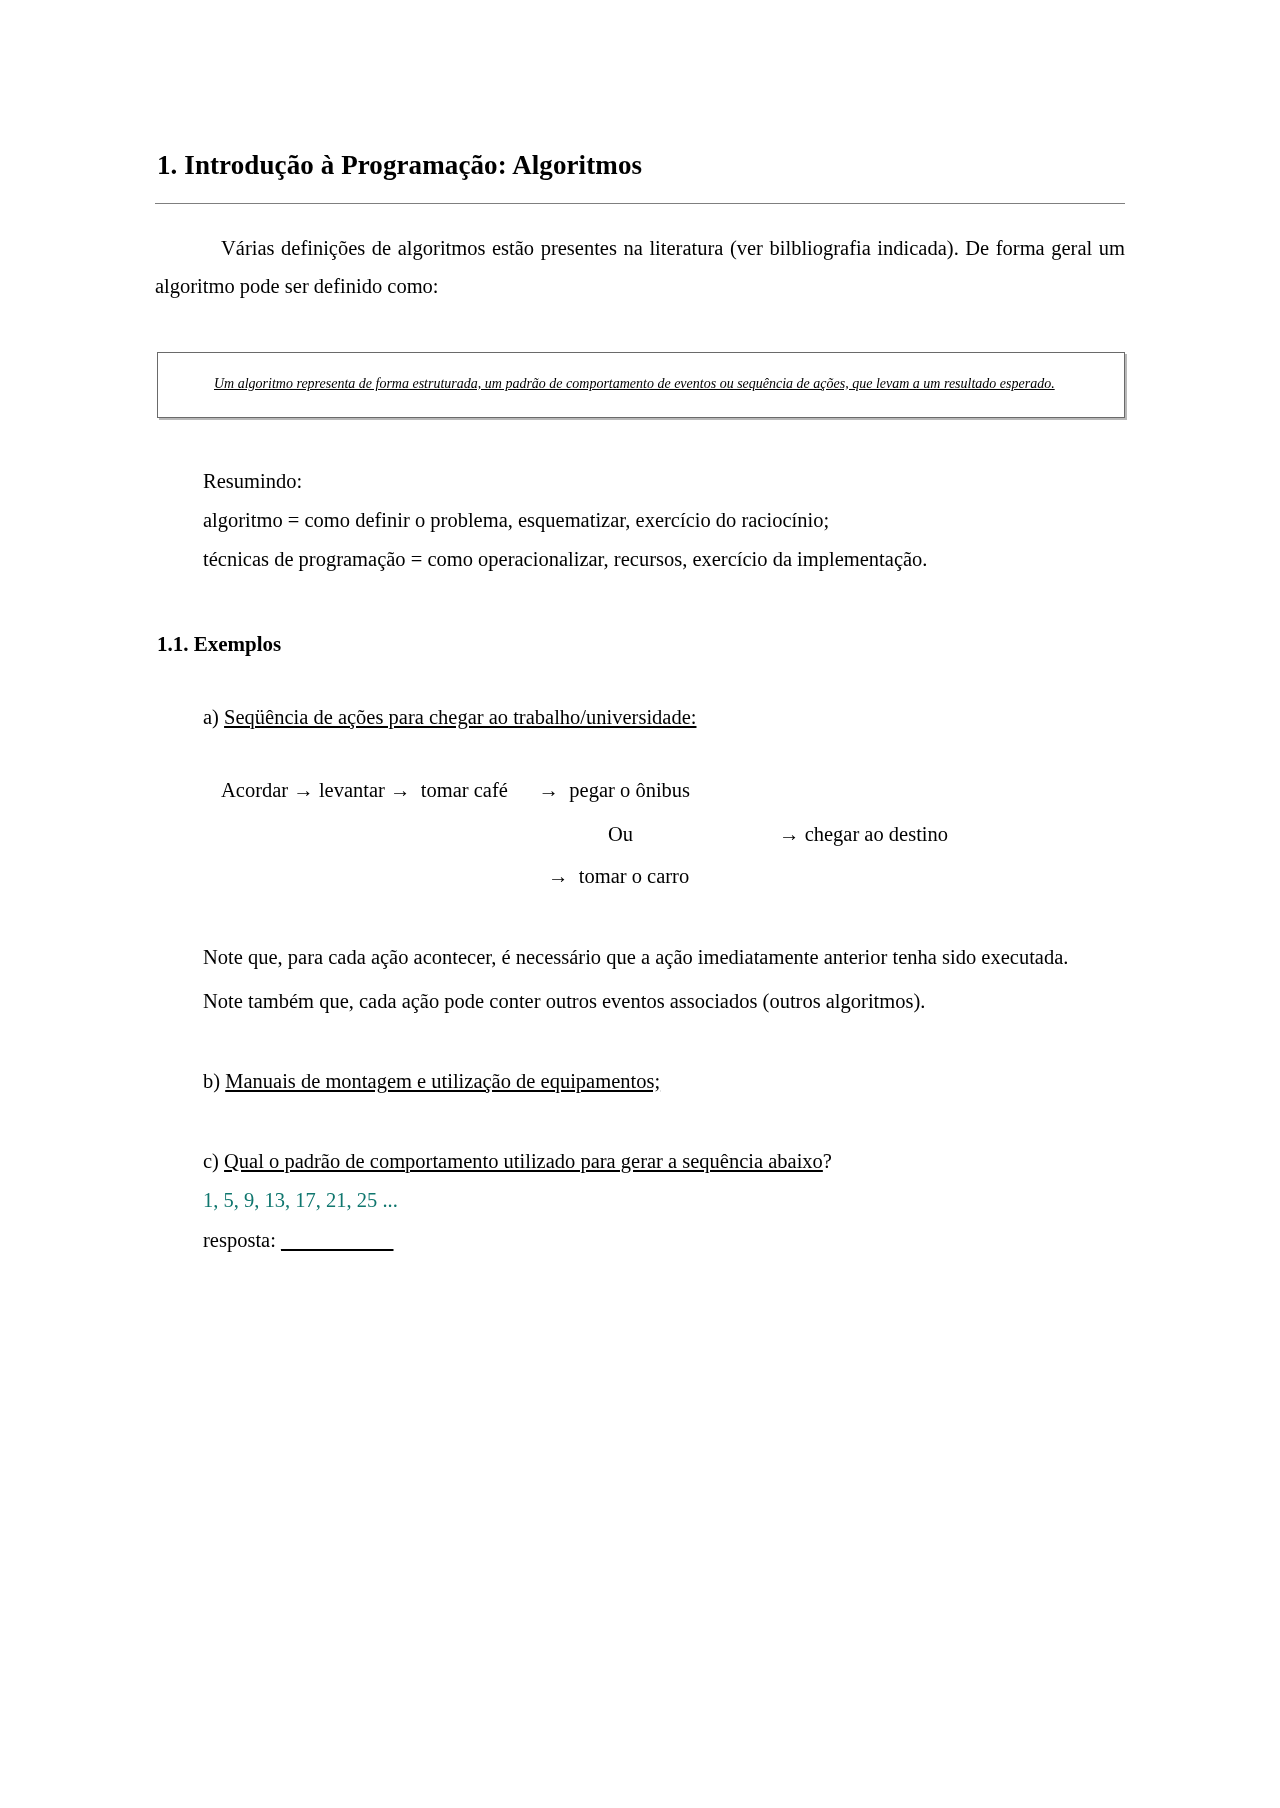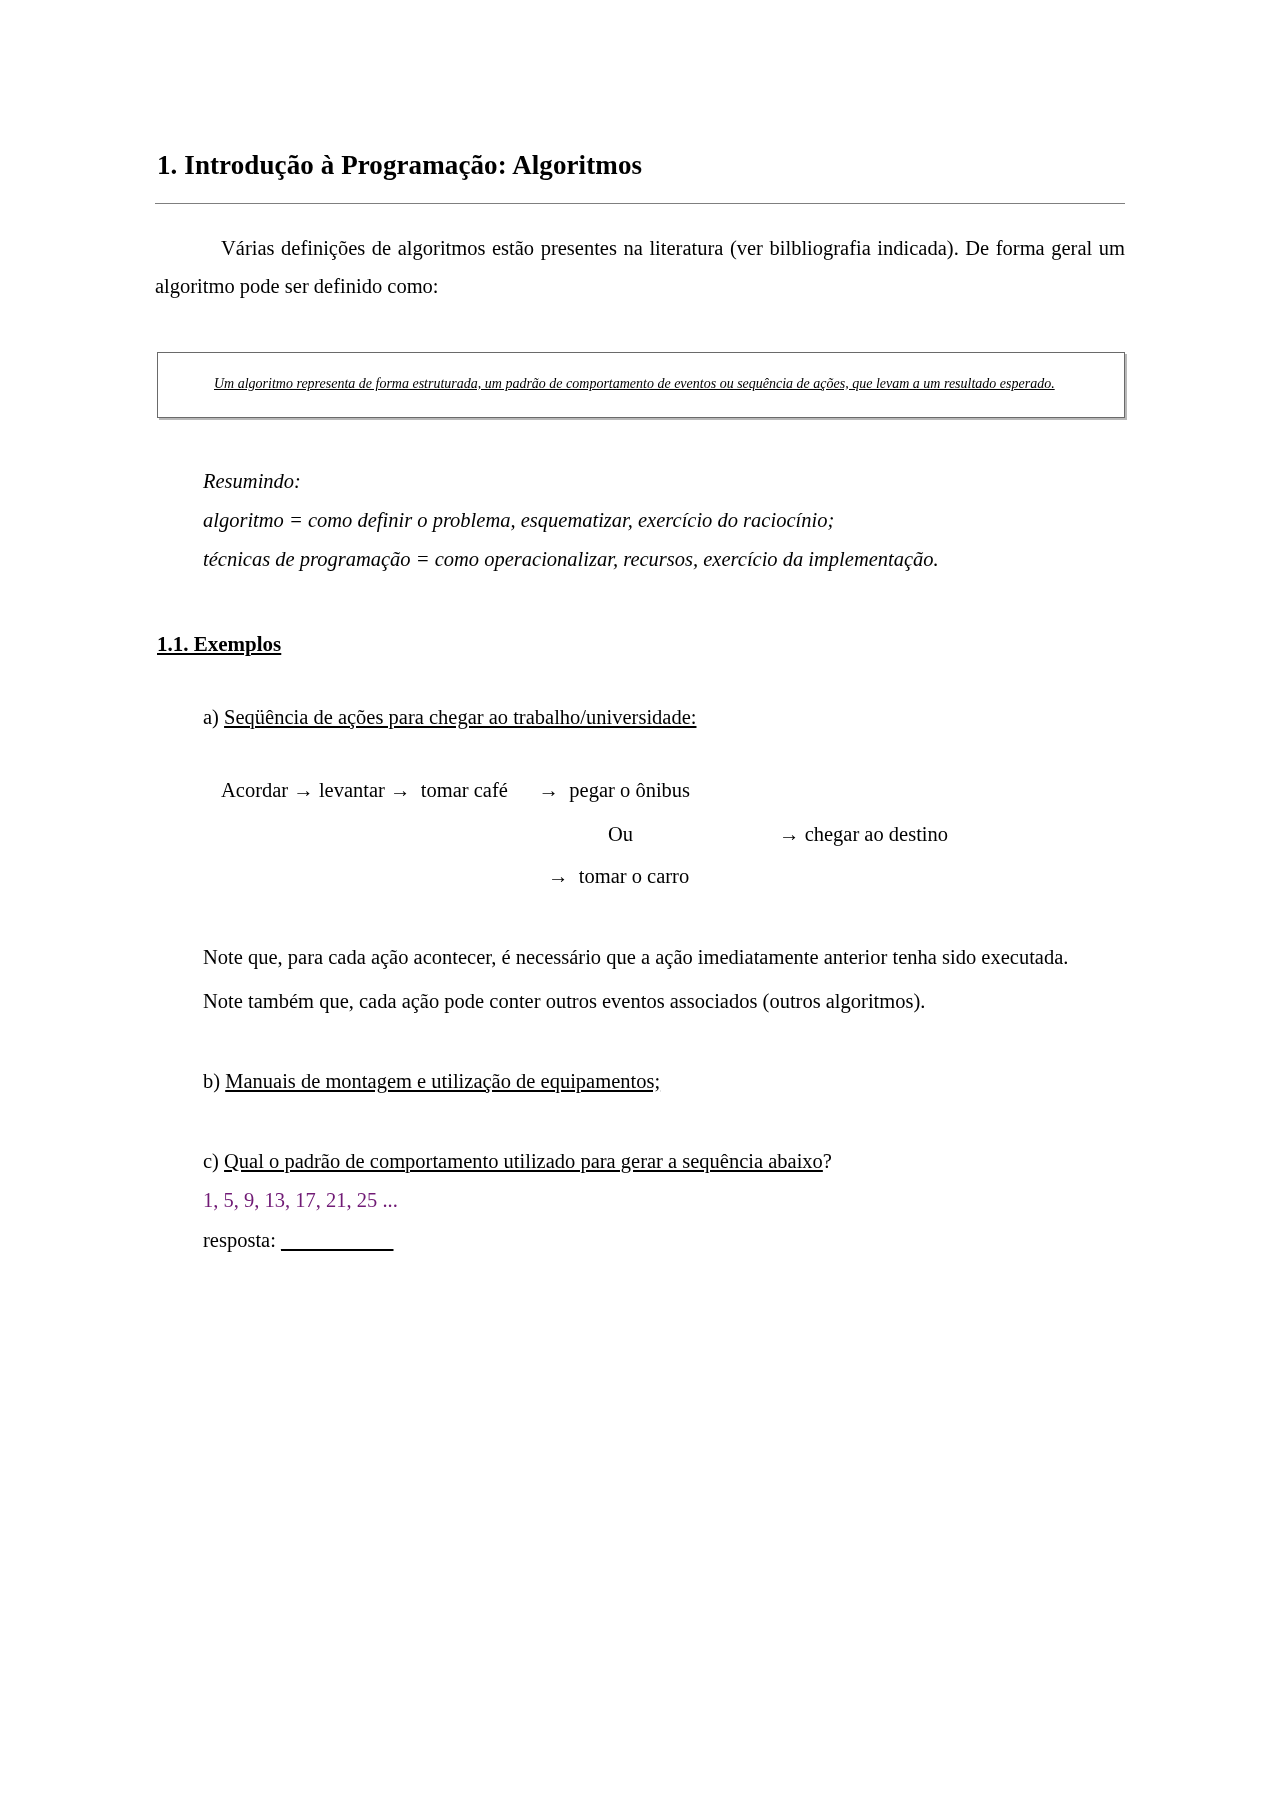--- a/index.html
+++ b/index.html
@@ -65,31 +65,29 @@
     font-style: italic;
     font-size: 14px;
     line-height: 1.85;
     text-align: justify;
     text-decoration: underline;
   }
 
   .resumo-block {
     margin-top: 44px;
     padding-left: 48px;
-    font-style: italic;
   }
   .resumo-block p {
     font-size: 20.5px;
     line-height: 1.92;
   }
 
   h2.section-title {
     font-size: 21px;
     font-weight: bold;
-    text-decoration: underline;
     margin: 52px 0 0 2px;
     padding: 0;
   }
 
   .examples {
     padding-left: 48px;
   }
 
   .example-item {
     margin-top: 42px;
@@ -138,21 +136,21 @@
     line-height: 1.85;
     text-align: justify;
   }
   .note2 {
     margin-top: 6px;
     font-size: 20.5px;
     line-height: 1.85;
   }
 
   .seq-values {
-    color: #701a75;
+    color: #0f766e;
     font-size: 20.5px;
     line-height: 1.85;
     margin-top: 2px;
   }
   .resposta {
     font-size: 20.5px;
     line-height: 1.85;
     margin-top: 2px;
   }
   .blank {

